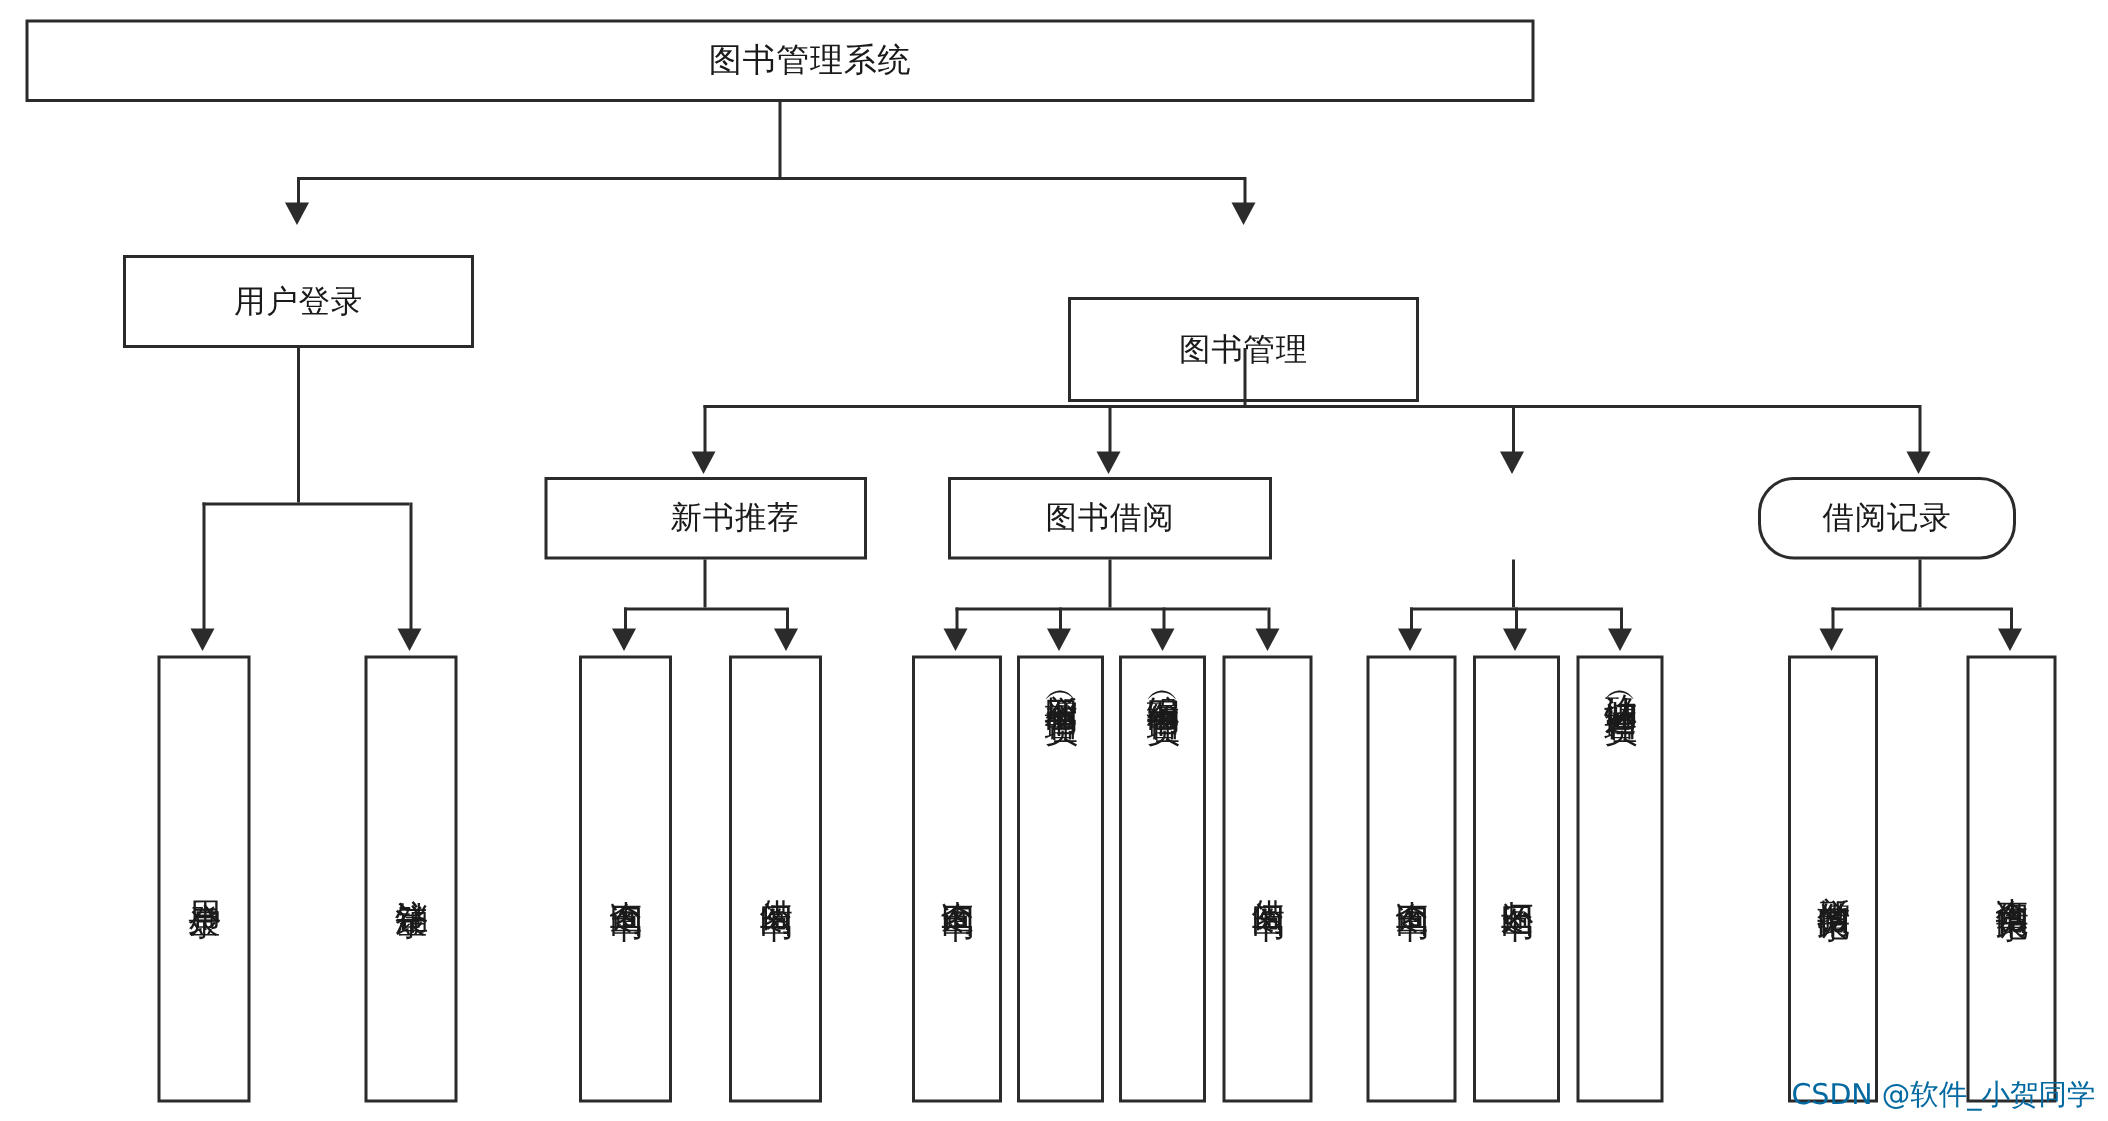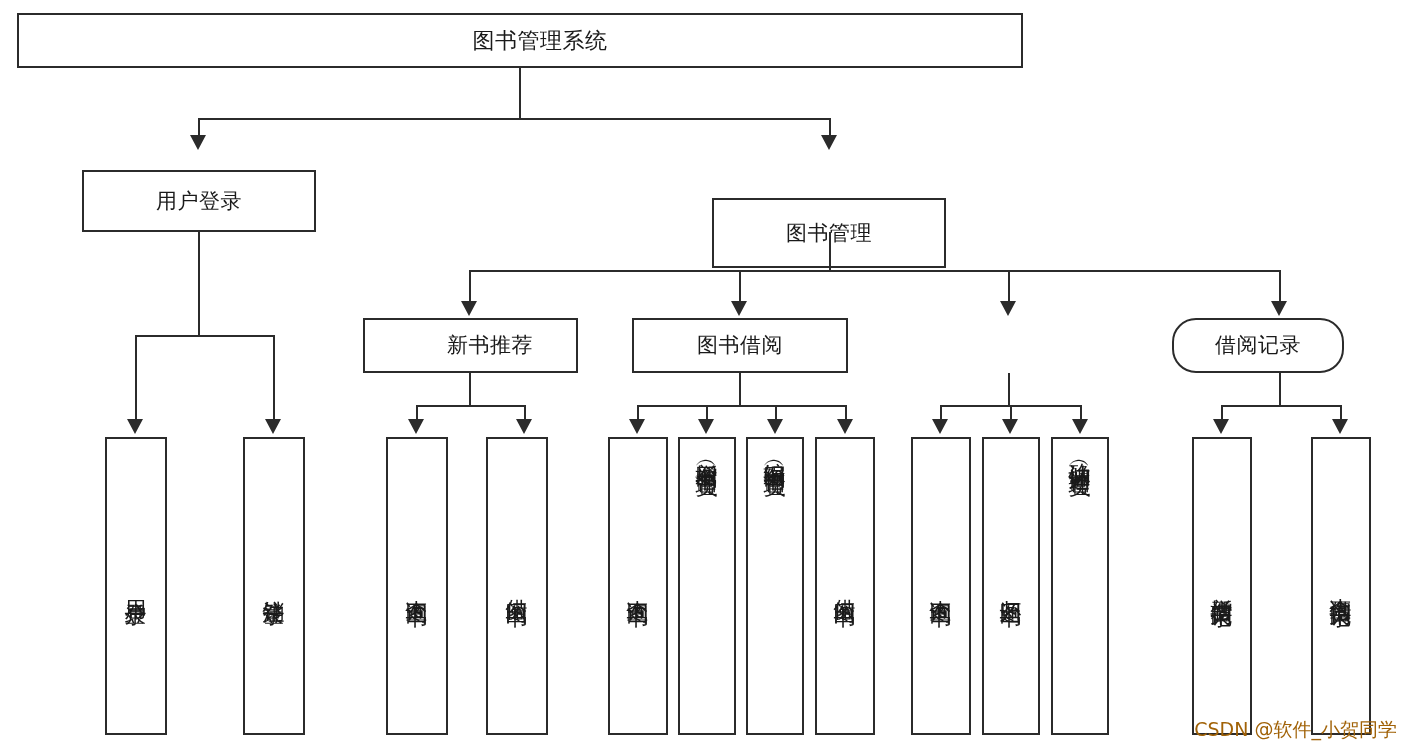--- a/index.html
+++ b/index.html
@@ -80,21 +80,21 @@
     border-left: 8px solid transparent;
     border-right: 8px solid transparent;
     border-top: 15px solid #2b2b2b;
   }
   
   #watermark {
     position: absolute;
     right: 8px;
     bottom: 4px;
     font-size: 19px;
-    color: #a16207;
+    color: #0369a1;
     white-space: nowrap;
     font-family: "DejaVu Sans", "Liberation Sans", sans-serif;
   }
 </style>
 </head>
 <body>
 
 <div id="canvas">
 
   <div class="node horiz root" style="left:17px; top:13px; width:1006px; height:55px;">

